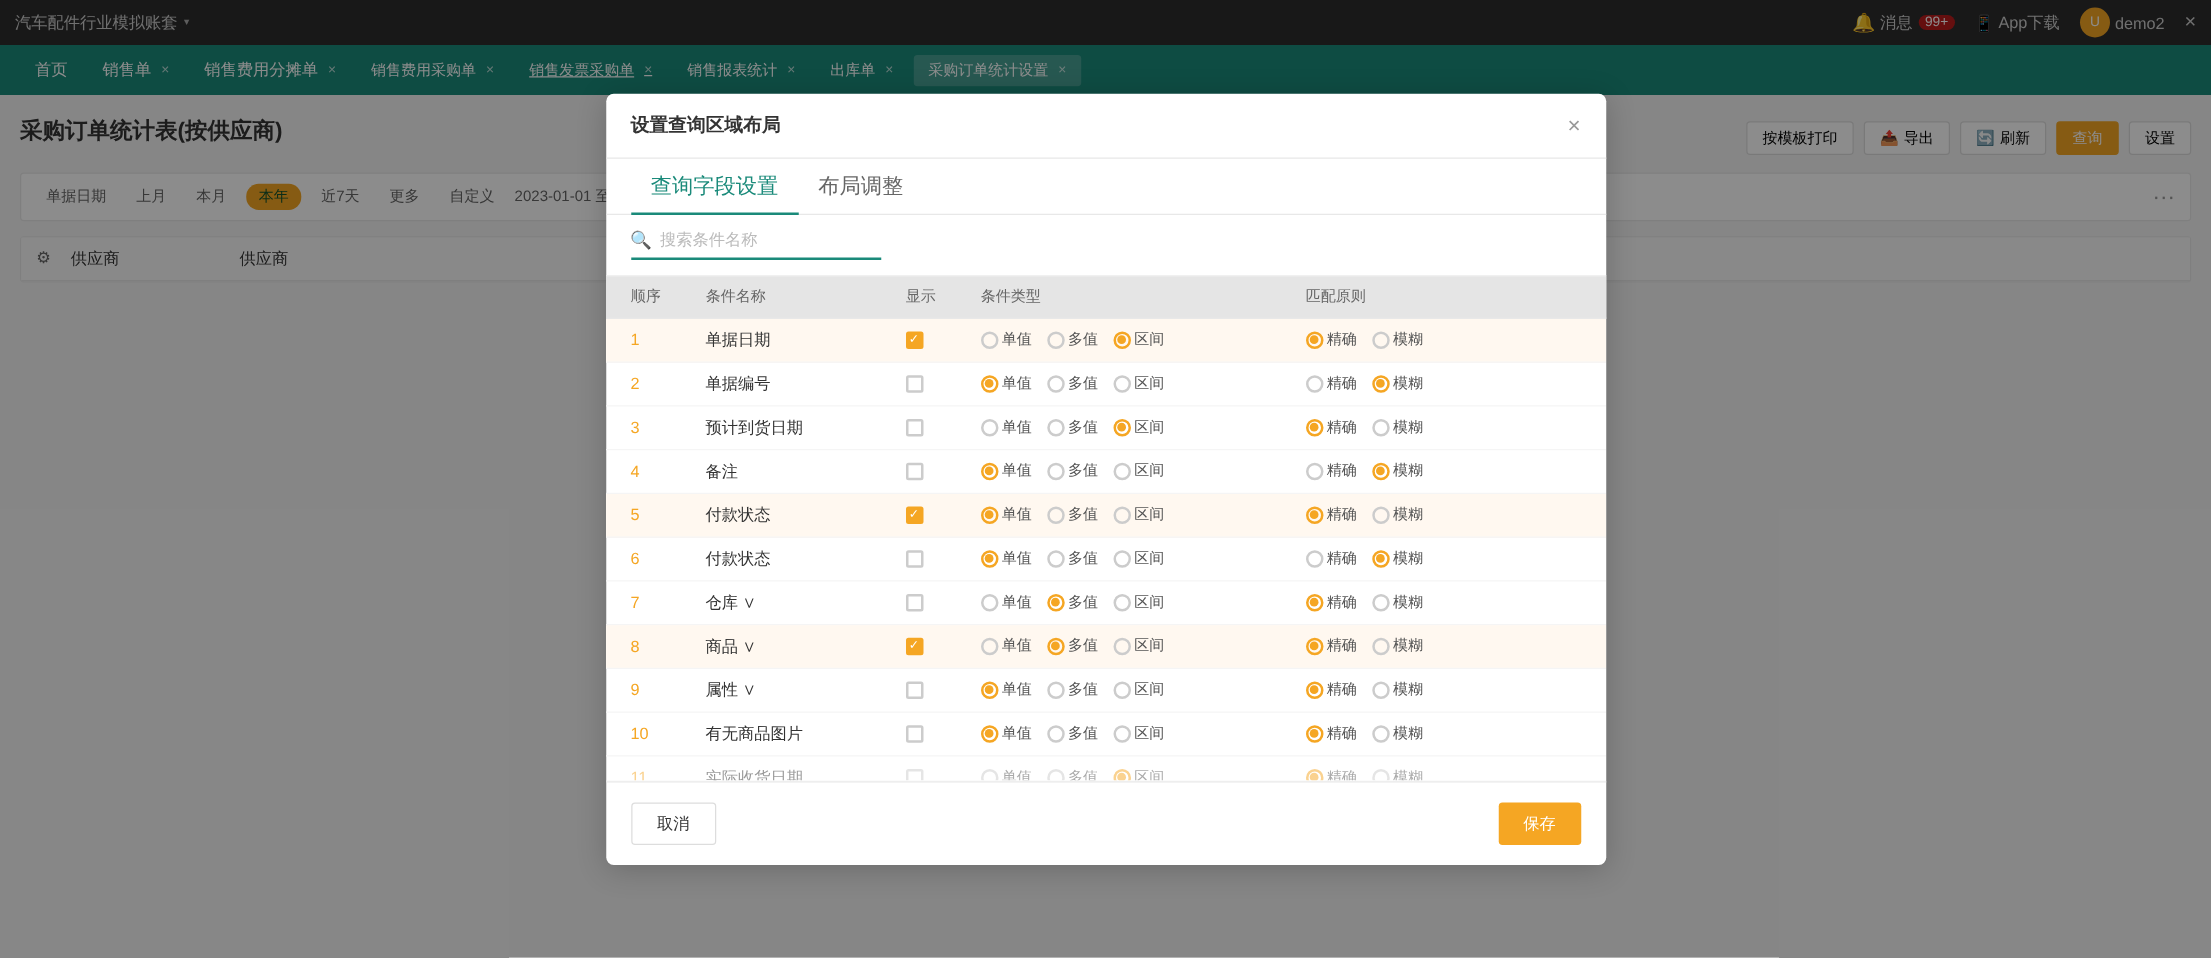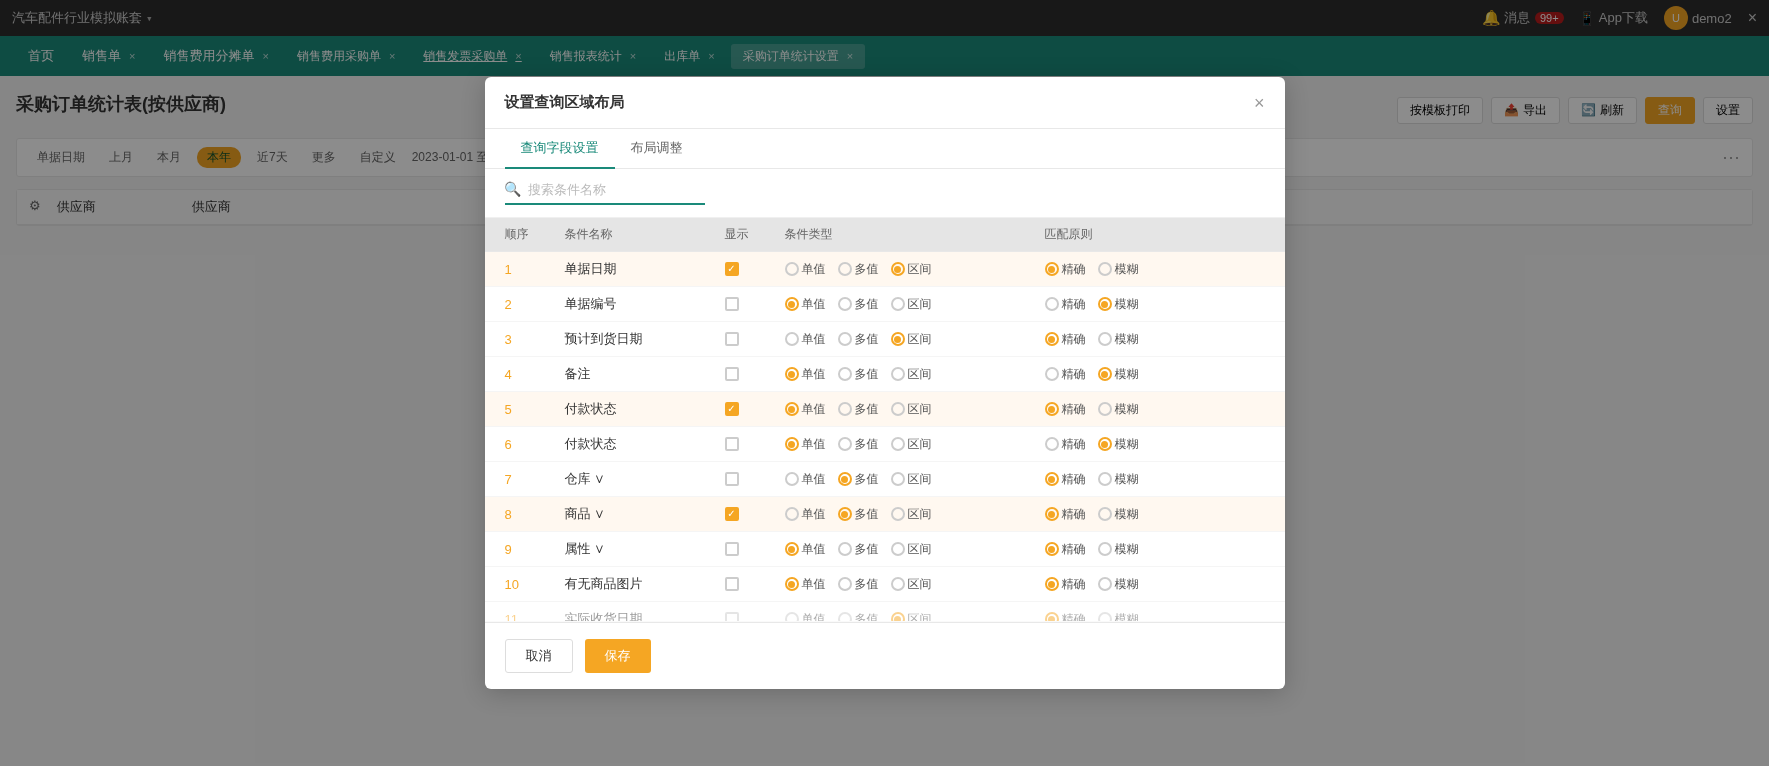--- a/index.html
+++ b/index.html
@@ -36,21 +36,21 @@
     .overlay { position: absolute; top: 0; left: 0; width: 1769px; height: 766px; background: rgba(0,0,0,0.45); z-index: 100; display: flex; align-items: center; justify-content: center; }
 
     
     .dialog { background: white; border-radius: 6px; width: 800px; max-height: 680px; box-shadow: 0 4px 24px rgba(0,0,0,0.2); display: flex; flex-direction: column; }
     .dialog-header { display: flex; align-items: center; justify-content: space-between; padding: 16px 20px; border-bottom: 1px solid #e8e8e8; }
     .dialog-title { font-size: 15px; font-weight: 600; color: #333; }
     .dialog-close { cursor: pointer; color: #999; font-size: 18px; line-height: 1; }
 
     
     .dialog-tabs { display: flex; padding: 0 20px; border-bottom: 1px solid #e8e8e8; }
-    .dialog-tab { padding: 10px 16px; cursor: pointer; font-size: 13px; color: #666; border-bottom: 2px solid transparent; margin-bottom: -1px; }
+    .dialog-tab { padding: 10px 16px; cursor: pointer; font-size: 17px; color: #666; border-bottom: 2px solid transparent; margin-bottom: -1px; }
     .dialog-tab.active { color: #1a8a7a; border-bottom-color: #1a8a7a; font-weight: 500; }
 
     
     .dialog-search { padding: 12px 20px; border-bottom: 1px solid #f0f0f0; }
     .search-box { display: flex; align-items: center; gap: 6px; border-bottom: 2px solid #1a8a7a; padding-bottom: 6px; width: 200px; }
     .search-icon { color: #999; font-size: 14px; }
     .search-input { border: none; outline: none; font-size: 13px; color: #333; width: 160px; }
     .search-input::placeholder { color: #bbb; }
 
     
@@ -68,21 +68,21 @@
     .radio-circle { width: 14px; height: 14px; border-radius: 50%; border: 2px solid #ccc; display: flex; align-items: center; justify-content: center; flex-shrink: 0; }
     .radio-circle.checked { border-color: #f5a623; }
     .radio-circle.checked::after { content: ''; width: 7px; height: 7px; border-radius: 50%; background: #f5a623; }
 
     
     .checkbox { width: 14px; height: 14px; border: 2px solid #ccc; border-radius: 2px; display: flex; align-items: center; justify-content: center; cursor: pointer; flex-shrink: 0; }
     .checkbox.checked { background: #f5a623; border-color: #f5a623; }
     .checkbox.checked::after { content: '✓'; color: white; font-size: 10px; line-height: 1; }
 
     
-    .dialog-footer { display: flex; justify-content: flex-start; gap: 12px; padding: 16px 20px; border-top: 1px solid #e8e8e8; }
+    .dialog-footer { display: flex; justify-content: space-between; gap: 12px; padding: 16px 20px; border-top: 1px solid #e8e8e8; }
     .btn-cancel { padding: 7px 20px; border: 1px solid #ddd; border-radius: 3px; background: white; cursor: pointer; font-size: 13px; color: #333; }
     .btn-save { padding: 7px 20px; border: none; border-radius: 3px; background: #f5a623; color: white; cursor: pointer; font-size: 13px; font-weight: 500; }
 
     
     .dialog-table::-webkit-scrollbar { width: 6px; }
     .dialog-table::-webkit-scrollbar-track { background: #f5f5f5; }
     .dialog-table::-webkit-scrollbar-thumb { background: #ccc; border-radius: 3px; }
     .top-bar-dropdown { display: flex; align-items: center; gap: 4px; }
   </style>
 </head>

